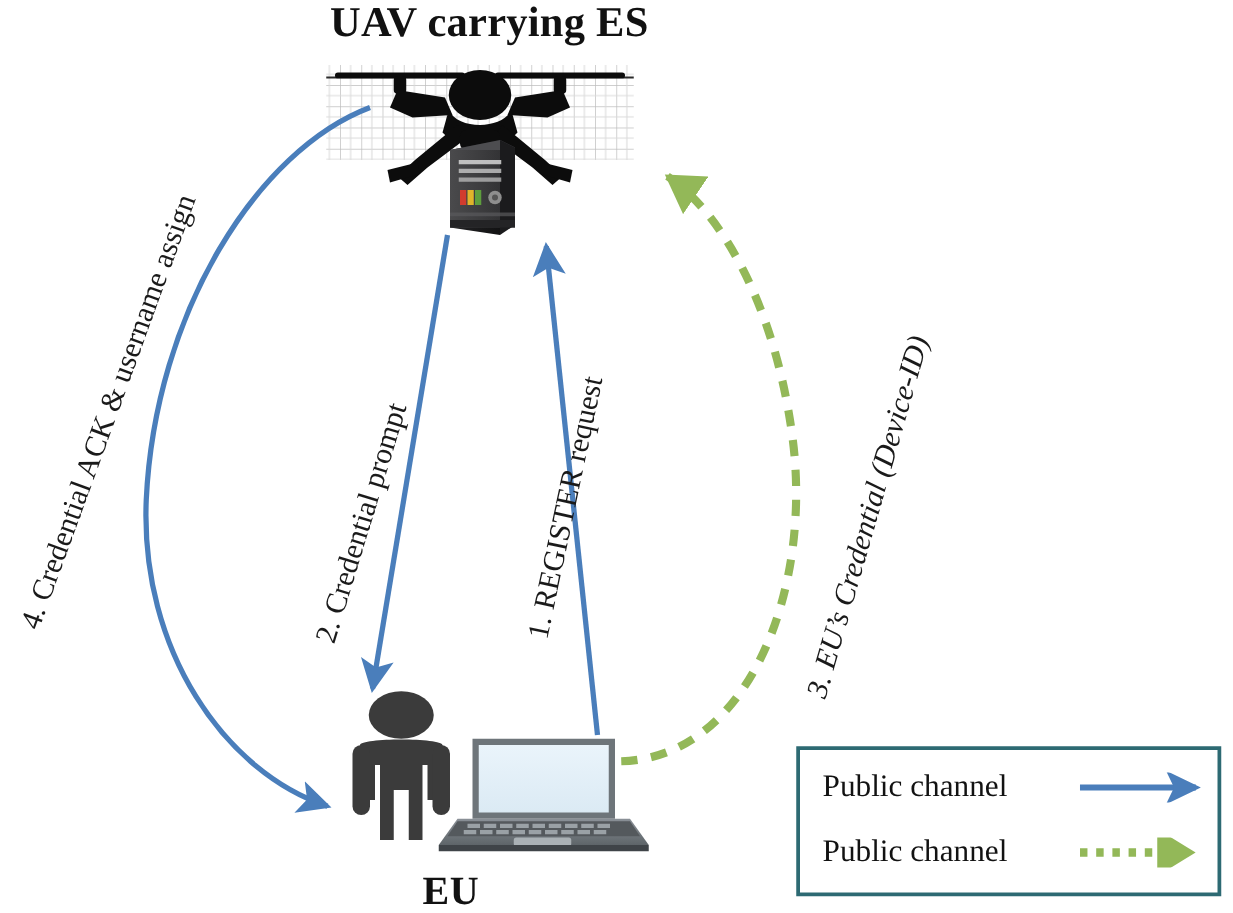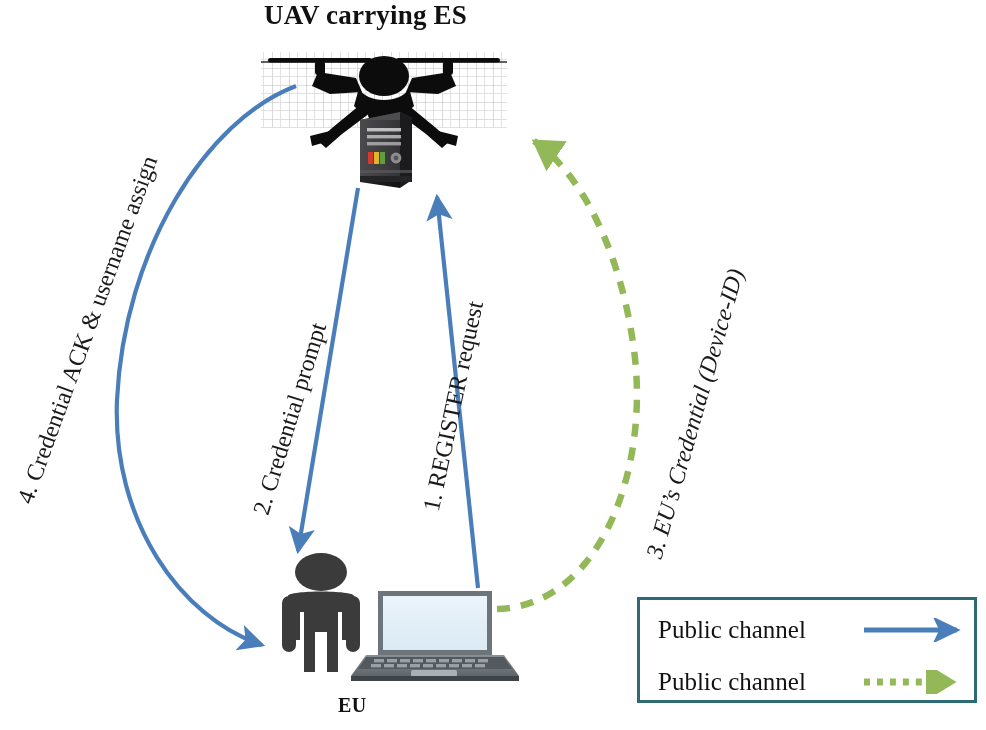--- a/index.html
+++ b/index.html
@@ -27,27 +27,27 @@
   .node-title {
     position: absolute;
     font-weight: bold;
     color: #111111;
     white-space: nowrap;
     font-family: "Liberation Serif", "DejaVu Serif", serif;
   }
   #uav-title {
     left: 264px;
     top: 0px;
-    font-size: 27px;
+    font-size: 34px;
     letter-spacing: 0.2px;
   }
   #eu-title {
     left: 338px;
     top: 694px;
-    font-size: 20px;
+    font-size: 32px;
     letter-spacing: 0.5px;
   }
   .flow-label {
     position: absolute;
     white-space: nowrap;
     color: #1a1a1a;
     font-family: "Liberation Serif", "DejaVu Serif", serif;
     transform-origin: 0 0;
   }
   #label-1 {
@@ -78,21 +78,21 @@
   .legend-row {
     display: flex;
     align-items: center;
     height: 52px;
   }
   #legend-box {
     position: absolute;
     left: 637px;
     top: 597px;
     width: 340px;
-    height: 106px;
+    height: 120px;
     border: 3px solid #2d6a73;
     background: #ffffff;
     box-sizing: border-box;
     padding: 4px 0 0 18px;
   }
   .legend-label {
     font-size: 25px;
     color: #121212;
     width: 205px;
     font-family: "Liberation Serif", "DejaVu Serif", serif;

